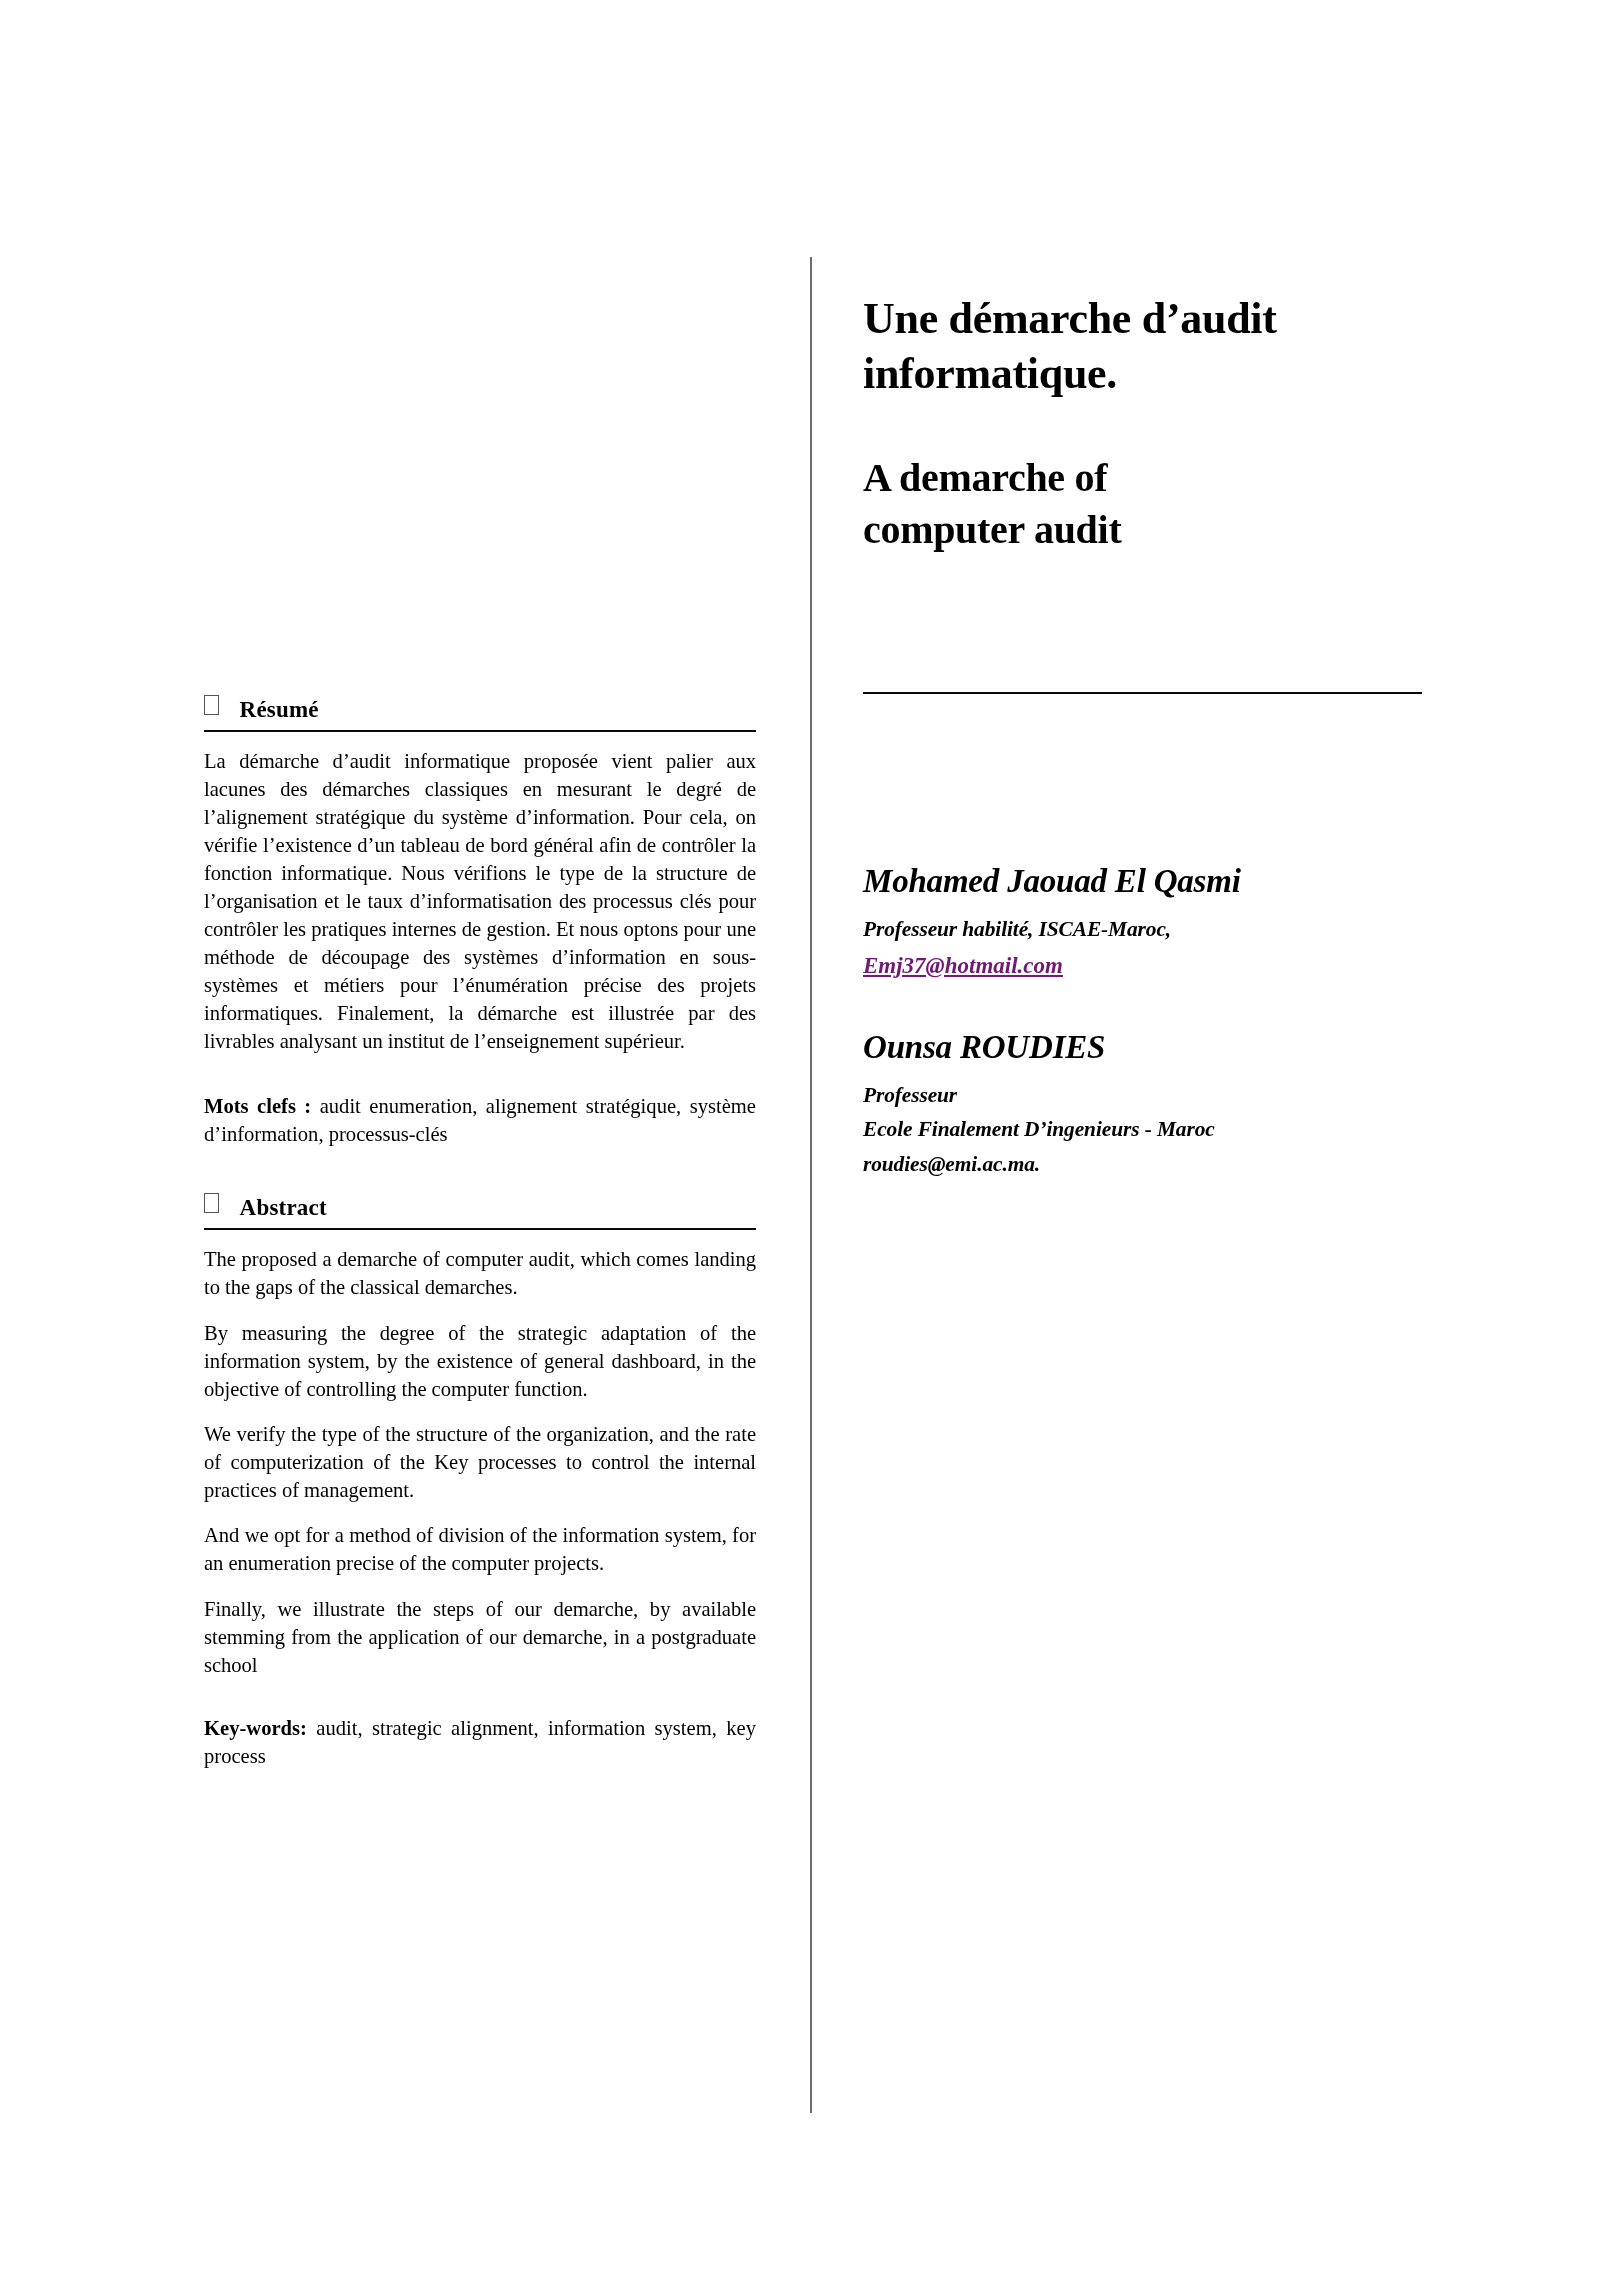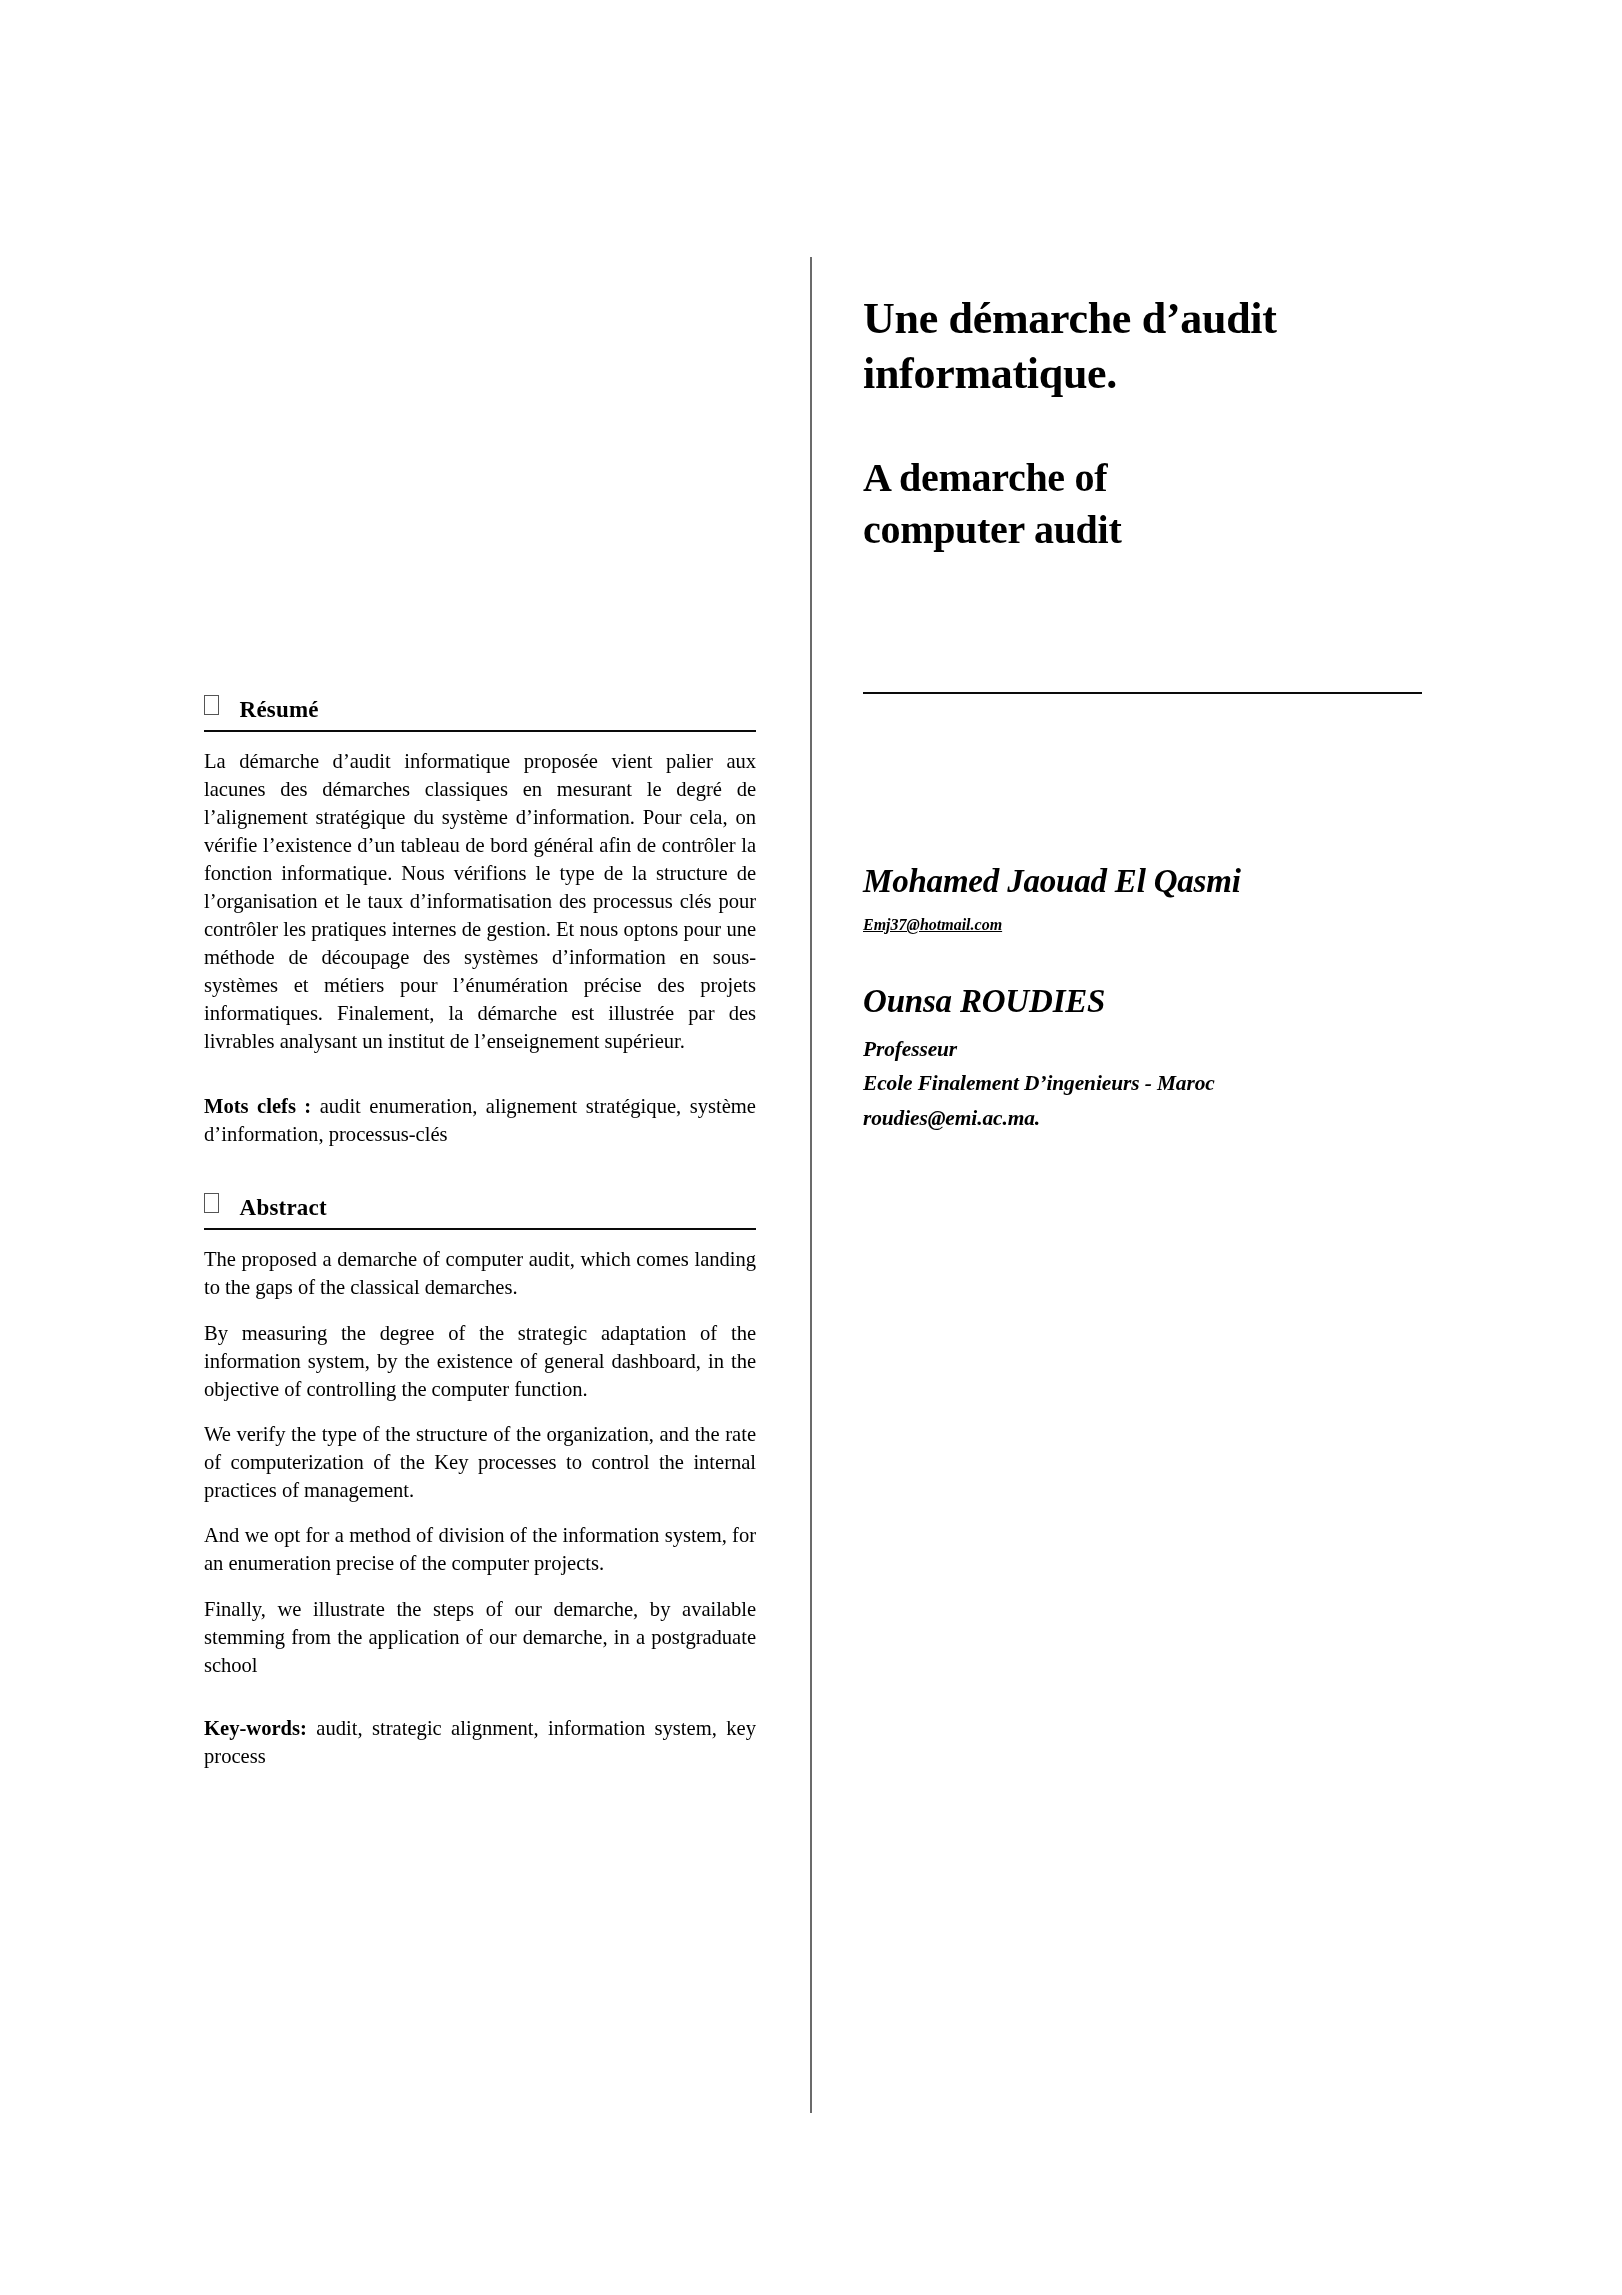--- a/index.html
+++ b/index.html
@@ -84,23 +84,23 @@
     font-weight: bold;
     font-size: 21.4px;
     line-height: 1.62;
     margin: 0;
     letter-spacing: -0.1px;
   }
   .author-email-link {
     font-family: "Liberation Serif", "DejaVu Serif", serif;
     font-style: italic;
     font-weight: bold;
-    font-size: 16px;
+    font-size: 23px;
     line-height: 1.62;
-    color: #000000;
+    color: #701a75;
     text-decoration: underline;
     display: inline-block;
     cursor: pointer;
   }
   .author-block-2 { margin-top: 44px; }
 
   
   .left-col {
     position: absolute;
     left: 204px;
@@ -178,20 +178,21 @@
       <div>A demarche of</div>
       <div>computer audit</div>
     </div>
   </div>
   <div class="title-rule"></div>
 
   <div class="authors">
 
     <div>
       <div class="author-name">Mohamed Jaouad El Qasmi</div>
+      <div class="author-line">Professeur habilité, ISCAE-Maroc,</div>
       <div>
         <span class="author-email-link">Emj37@hotmail.com</span>
       </div>
     </div>
 
     <div class="author-block-2">
       <div class="author-name">Ounsa ROUDIES</div>
       <div class="author-line">Professeur</div>
       <div class="author-line">Ecole Finalement D’ingenieurs - Maroc</div>
       <div class="author-line">roudies@emi.ac.ma.</div>

